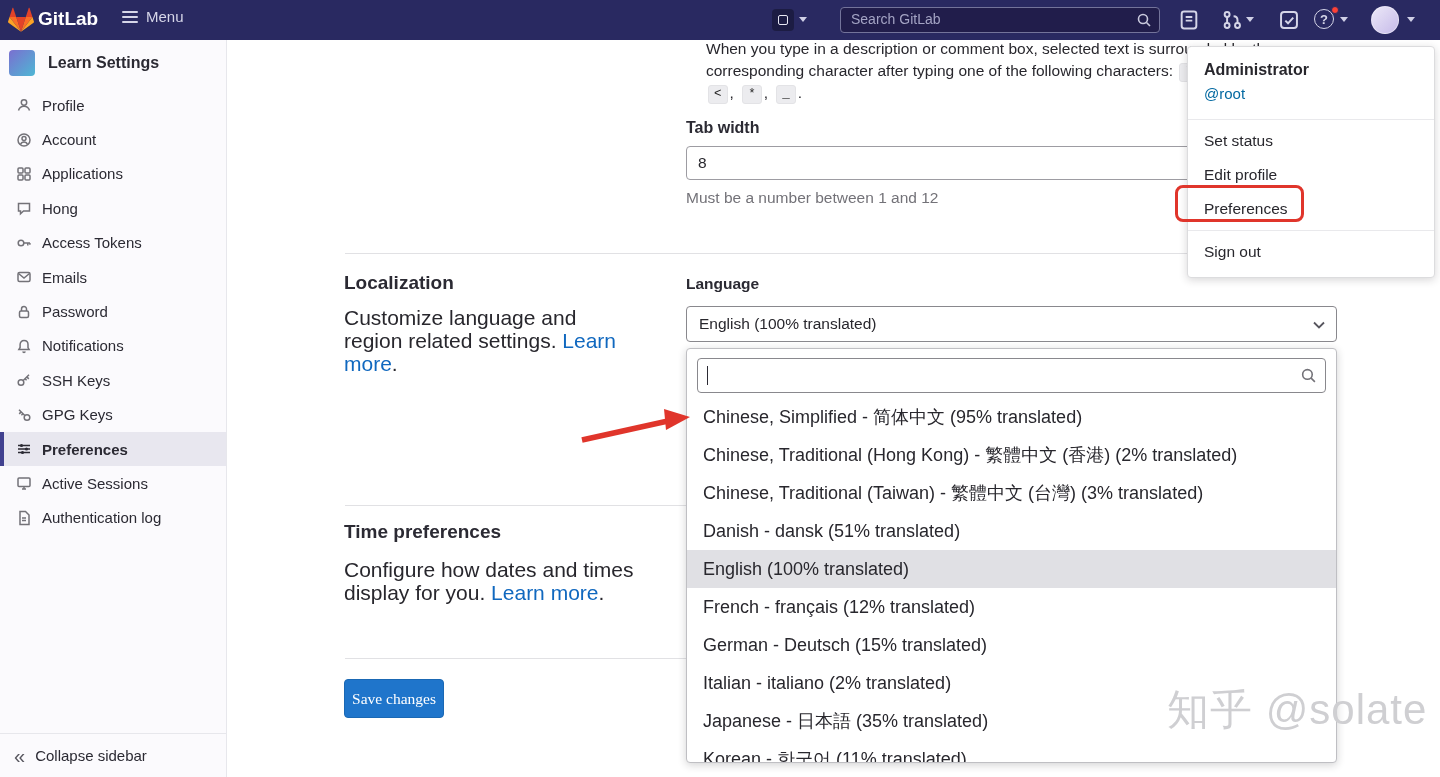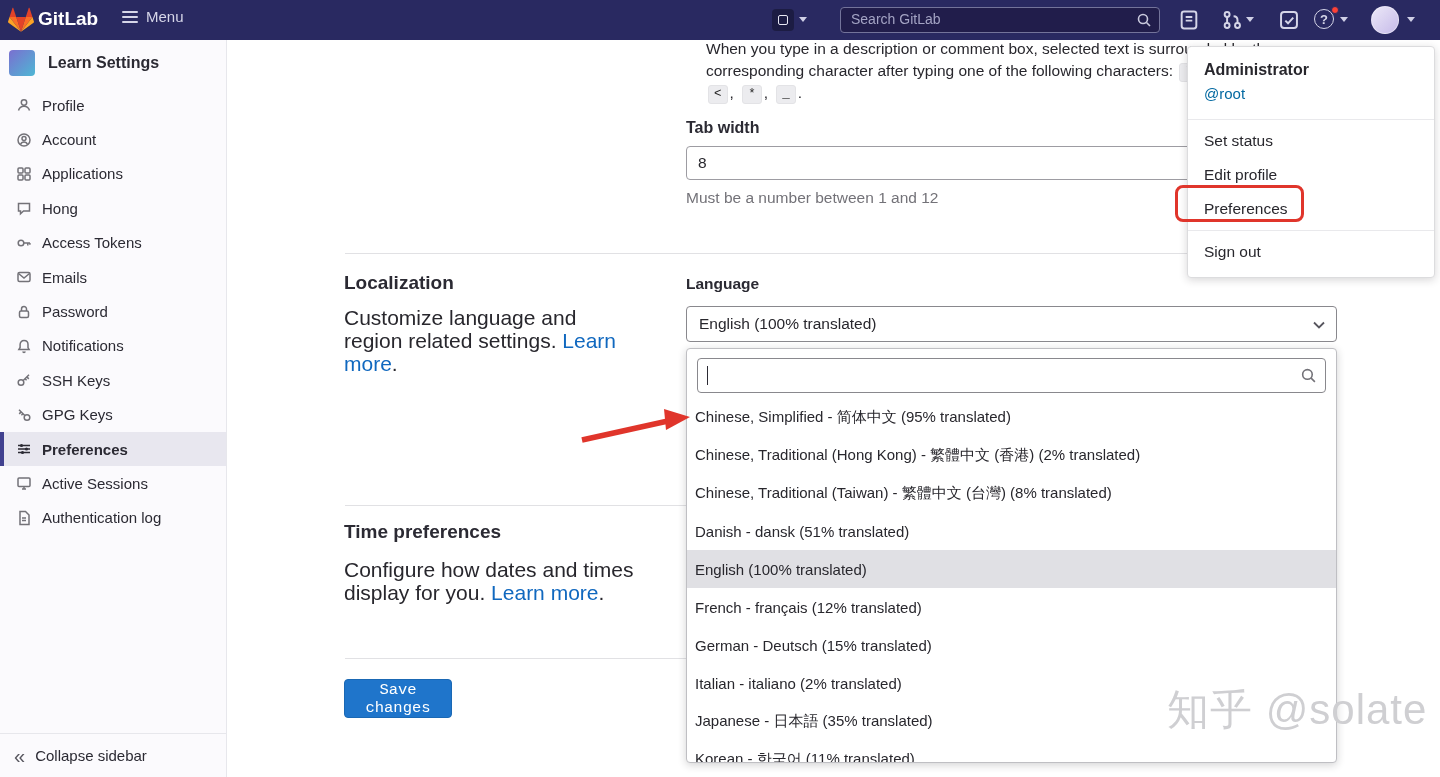--- a/index.html
+++ b/index.html
@@ -80,25 +80,25 @@
     border-radius:4px; display:flex; align-items:center; padding:0 32px 0 12px; font-size:15.5px; color:#28272d; cursor:pointer; }
   .lang-select svg { position:absolute; right:11px; top:14px; }
 
   .lang-panel { position:absolute; left:686px; top:348px; width:651px; height:415px; background:#fff; border:1px solid #bfbfc3;
     border-radius:4px; box-shadow:0 2px 8px rgba(31,30,36,.20); overflow:hidden; z-index:30; }
   .panel-search { position:relative; margin:9px 10px 5px; height:35px; }
   .panel-search input { width:100%; height:100%; border:1px solid #89888d; border-radius:4px; padding:0 32px 0 10px;
     font-size:15px; outline:none; font-family:"Liberation Sans",sans-serif; }
   .panel-search .caret { position:absolute; left:10px; top:8px; width:1px; height:19px; background:#2b2a33; }
   .panel-search svg { position:absolute; right:9px; top:9px; }
-  .opt { height:38px; display:flex; align-items:center; padding:0 8px; font-size:15px; color:#28272d; cursor:pointer; white-space:nowrap; }
+  .opt { height:38px; display:flex; align-items:center; padding:0 16px; font-size:18px; color:#28272d; cursor:pointer; white-space:nowrap; }
   .opt.selected { background:#e0e0e4; }
 
-  .save-btn { position:absolute; left:344px; top:679px; width:108px; height:39px; background:#1f75cb; border:1px solid #1a68b4;
-    border-radius:4px; color:#fff; font-size:15.5px; font-family:Liberation Mono, monospace;
+  .save-btn { position:absolute; left:344px; top:679px; width:100px; height:39px; background:#1f75cb; border:1px solid #1a68b4;
+    border-radius:4px; color:#fff; font-size:15.5px; font-family:Liberation Serif, serif;
     display:flex; align-items:center; justify-content:center; cursor:pointer; }
 
   .watermark { position:absolute; left:1135px; top:682px; font-size:42px; color:#cfcfd2; z-index:80;
     letter-spacing:1px; pointer-events:none; white-space:nowrap;margin-left:32px; }
 
   svg.icon { display:block; }
 </style>
 </head>
 <body>
 
@@ -334,21 +334,21 @@
     <input type="text" style="">
     <span class="caret"></span>
     <svg class="icon" width="17" height="17" viewBox="0 0 16 16" fill="none" stroke="#737278" stroke-width="1.5">
         <circle cx="7" cy="7" r="4.5"></circle>
         <path d="M10.5 10.5L14 14"></path>
       </svg>
   </div>
   <div>
     <div class="opt">Chinese, Simplified - 简体中文 (95% translated)</div>
     <div class="opt">Chinese, Traditional (Hong Kong) - 繁體中文 (香港) (2% translated)</div>
-    <div class="opt">Chinese, Traditional (Taiwan) - 繁體中文 (台灣) (8% translated)</div>
+    <div class="opt">Chinese, Traditional (Taiwan) - 繁體中文 (台灣) (3% translated)</div>
     <div class="opt">Danish - dansk (51% translated)</div>
     <div class="opt selected">English (100% translated)</div>
     <div class="opt">French - français (12% translated)</div>
     <div class="opt">German - Deutsch (15% translated)</div>
     <div class="opt">Italian - italiano (2% translated)</div>
     <div class="opt">Japanese - 日本語 (35% translated)</div>
     <div class="opt">Korean - 한국어 (11% translated)</div>
   </div>
 </div>
 

